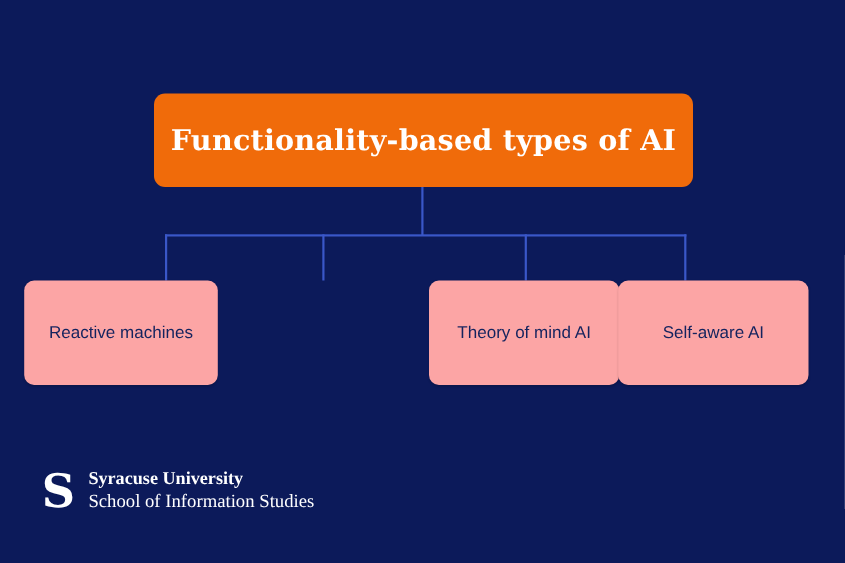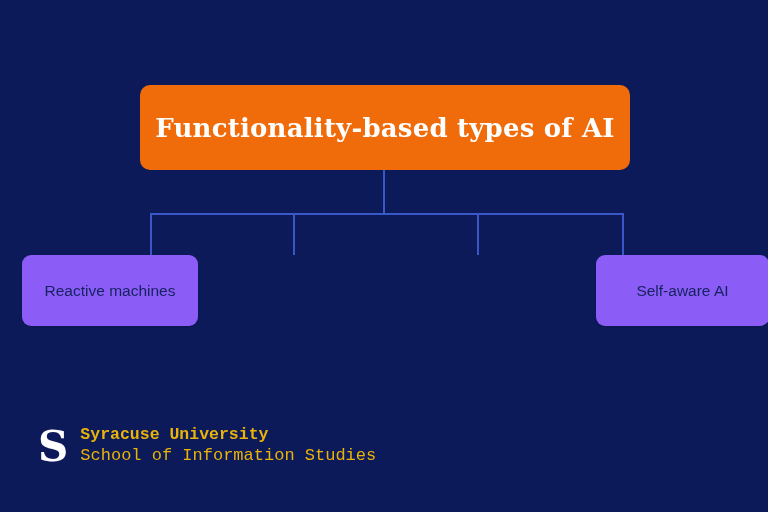--- a/index.html
+++ b/index.html
@@ -49,59 +49,59 @@
   .cross       { left: 150px; top: 213px; width: 474px; }
   .drop-1      { left: 150px; top: 213px; height: 42px; }
   .drop-2      { left: 293px; top: 213px; height: 42px; }
   .drop-3      { left: 477px; top: 213px; height: 42px; }
   .drop-4      { left: 622px; top: 213px; height: 42px; }
 
   
   .child-node {
     position: absolute;
     top: 255px;
-    height: 71px;
-    background: #8b5cf6;
+    height: 95px;
+    background: #fca5a5;
     border-radius: 9px;
     display: flex;
     align-items: center;
     justify-content: center;
     box-shadow: 0 1px 2px rgba(0,0,0,0.15);
   }
   .child-node .label {
     color: #14235e;
     font-size: 15.5px;
     text-align: center;
     padding: 0 10px;
   }
   .child-1 { left: 22px;  width: 176px; }
   .child-2 { left: 206px; width: 175px; }
   .child-3 { left: 390px; width: 173px; }
-  .child-4 { left: 596px; width: 173px; }
+  .child-4 { left: 562px; width: 173px; }
 
   
   .footer-logo {
     position: absolute;
     left: 38px;
     top: 424px;
     display: flex;
     align-items: center;
   }
   .logo-s {
     color: #ffffff;
     font-family: "DejaVu Serif", "Liberation Serif", serif;
     font-weight: bold;
     font-size: 42px;
     line-height: 1;
     margin-right: 12px;
     margin-top: 2px;
   }
   .logo-text {
-    color: #eab308;
-    font-family: Liberation Mono, monospace;
+    color: #ffffff;
+    font-family: Liberation Serif, serif;
   }
   .logo-text .uni {
     font-weight: bold;
     font-size: 16.5px;
     line-height: 1.25;
   }
   .logo-text .school {
     font-weight: normal;
     font-size: 17px;
     line-height: 1.3;
@@ -119,20 +119,23 @@
   <div class="line v stem"></div>
   <div class="line h cross"></div>
   <div class="line v drop-1"></div>
   <div class="line v drop-2"></div>
   <div class="line v drop-3"></div>
   <div class="line v drop-4"></div>
 
   <div class="child-node child-1">
     <div class="label">Reactive machines</div>
   </div>
+  <div class="child-node child-3">
+    <div class="label">Theory of mind AI</div>
+  </div>
   <div class="child-node child-4">
     <div class="label">Self-aware AI</div>
   </div>
 
   <div class="footer-logo">
     <div class="logo-s">S</div>
     <div class="logo-text">
       <div class="uni">Syracuse University</div>
       <div class="school">School of Information Studies</div>
     </div>

